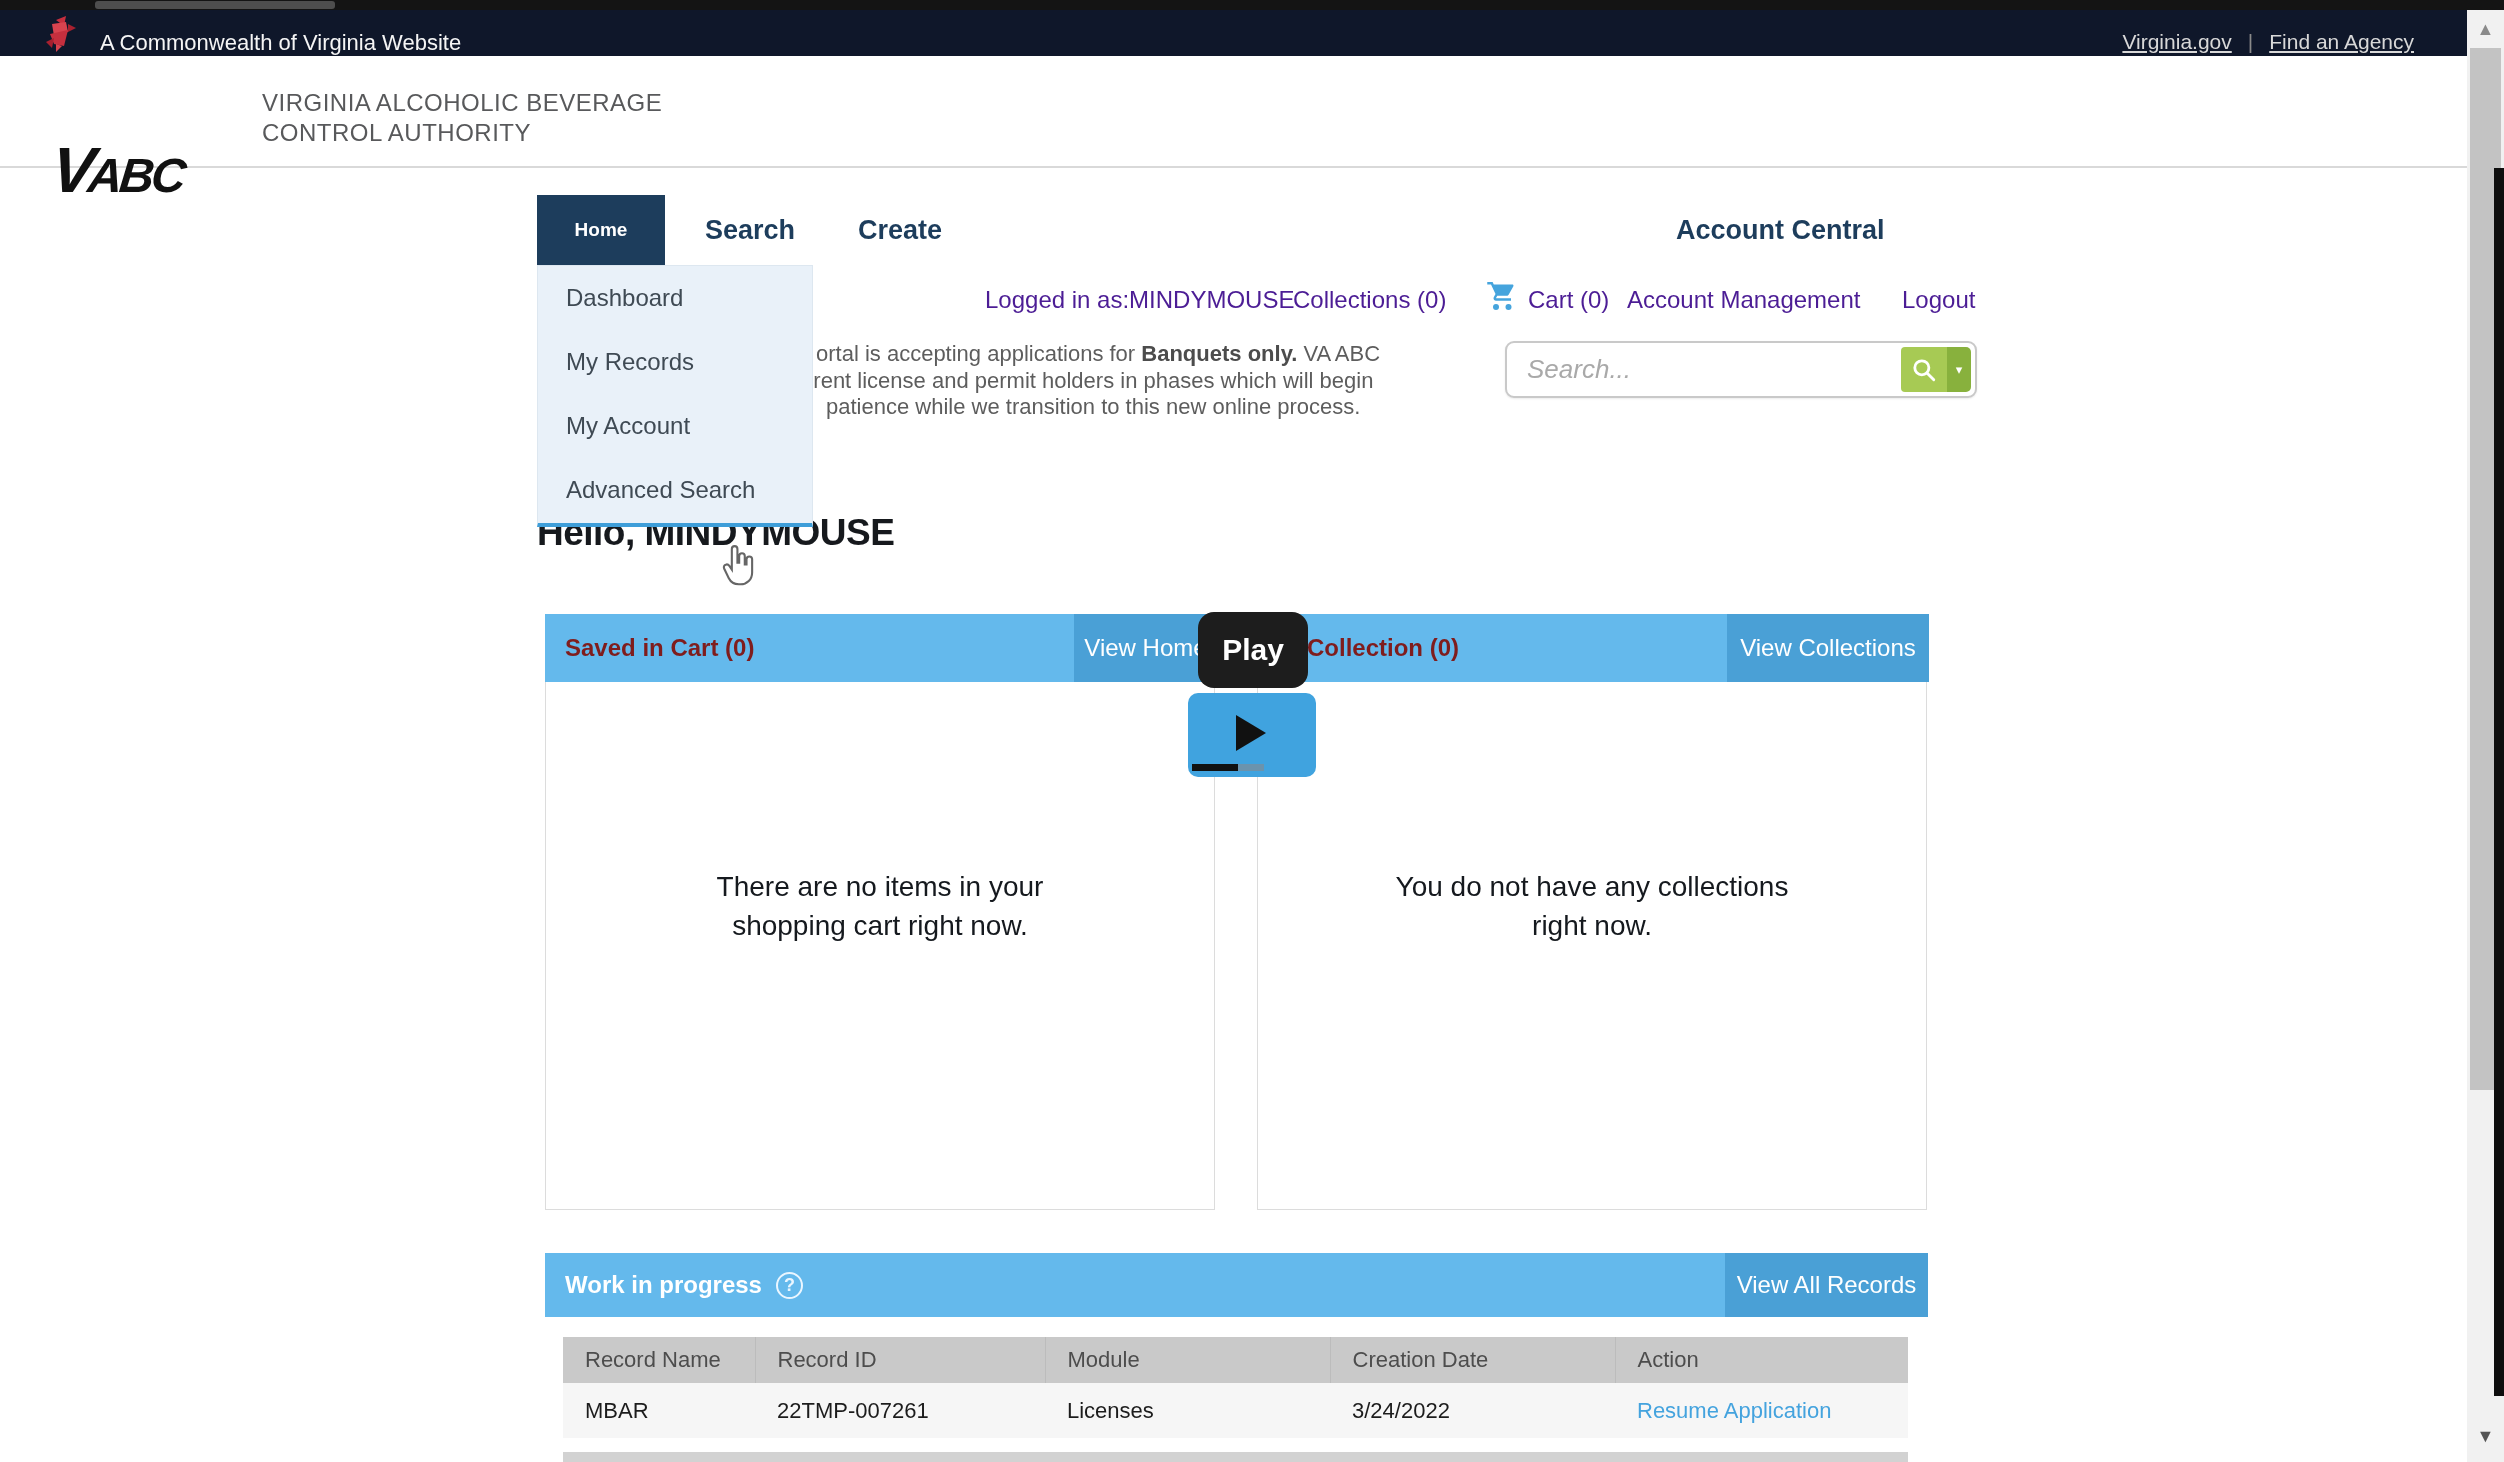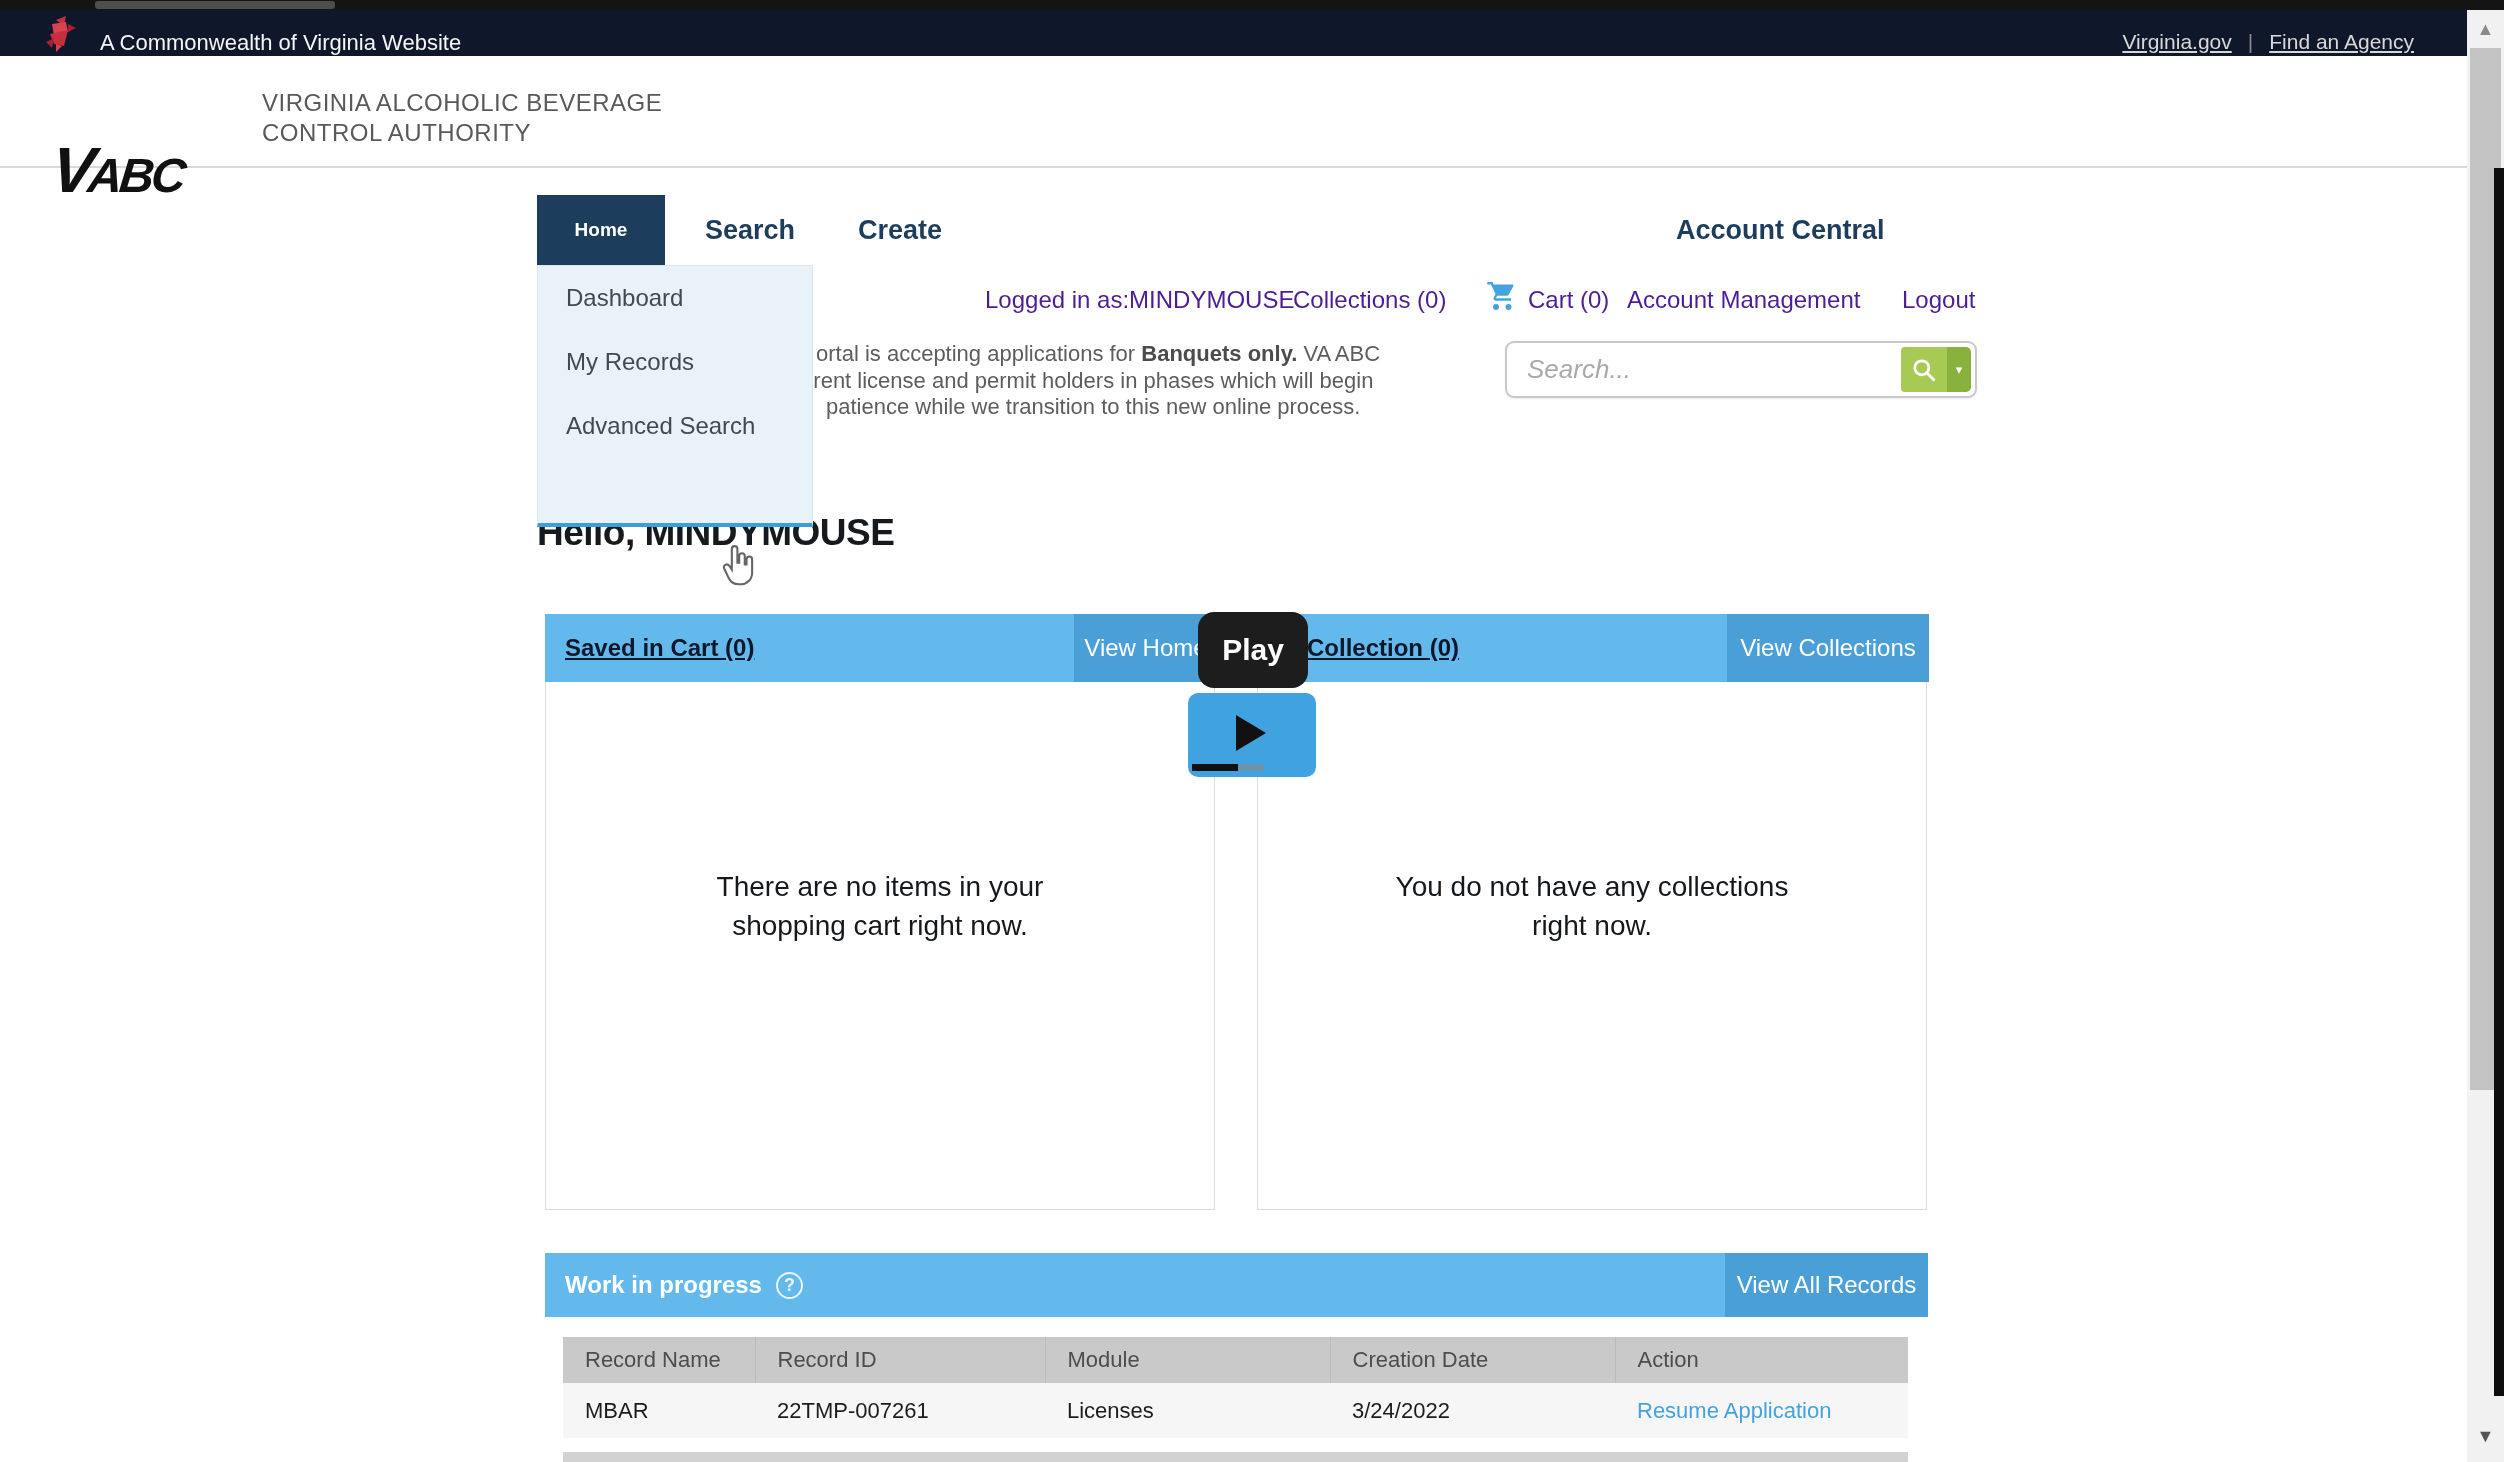--- a/index.html
+++ b/index.html
@@ -58,22 +58,22 @@
     border:none;border-radius:0 5px 5px 0;cursor:pointer;color:#fff;font-size:13px;}
 
   
   .greeting{left:537px;top:512px;font-size:37px;font-weight:800;color:#16191d;letter-spacing:-.5px;z-index:4;}
 
   
   .cursor{left:718px;top:540px;width:42px;height:56px;z-index:60;}
 
   
   .panel{background:#fff;border:1px solid #dcdcdc;z-index:3;}
-  .panel-header{position:absolute;left:-1px;top:-1px;height:68px;background:#64b9ec;color:#0f172a;
-    font-size:24px;font-weight:bold;display:flex;align-items:center;padding-left:20px;text-decoration:underline;}
+  .panel-header{position:absolute;left:-1px;top:-1px;height:68px;background:#64b9ec;color:#7f1d1d;
+    font-size:24px;font-weight:bold;display:flex;align-items:center;padding-left:20px;}
   .panel-btn{position:absolute;top:-1px;height:68px;background:#4aa0d6;color:#fff;font-size:24px;
     border:none;cursor:pointer;display:flex;align-items:center;justify-content:center;}
   .panel-left{left:545px;top:614px;width:670px;height:596px;}
   .panel-right{left:1257px;top:614px;width:670px;height:596px;}
   .empty-msg{position:absolute;left:0;top:252px;width:100%;text-align:center;
     font-size:28px;line-height:39px;color:#15191e;}
 
   
   .play-tooltip{left:1198px;top:612px;width:110px;height:76px;background:#1d1d1d;border-radius:16px;
     color:#fff;font-size:30px;font-weight:bold;display:flex;align-items:center;justify-content:center;z-index:40;cursor:pointer;}
@@ -140,20 +140,21 @@
   </div>
 
   <div class="abs nav-tab-home">Home</div>
   <div class="abs nav-link nav-search">Search</div>
   <div class="abs nav-link nav-create">Create</div>
   <div class="abs nav-link nav-account-central">Account Central</div>
 
   <div class="abs dropdown">
     <div class="dropdown-item">Dashboard</div>
     <div class="dropdown-item">My Records</div>
+    <div class="dropdown-item">My Account</div>
     <div class="dropdown-item">Advanced Search</div>
   </div>
 
   <div class="abs session">
     <span class="lnk" style="left:985px;">Logged in as:MINDYMOUSE</span>
     <span class="lnk" style="left:1293px;">Collections (0)</span>
     <svg class="cart-icon" viewBox="0 0 24 24">
       <path fill="#45a4dd" d="M1 2h3l3.6 7.6-1.3 2.4c-.2.3-.3.7-.3 1 0 1.1.9 2 2 2h12v-2H8.4c-.1 0-.3-.1-.3-.3l0-.1.9-1.6h7.5c.8 0 1.4-.4 1.7-1l3.6-6.5c.1-.2.2-.4.2-.5 0-.6-.4-1-1-1H6.2L5.3 0H1v2z"></path>
       <circle cx="8" cy="20" r="2.4" fill="#45a4dd"></circle>
         <circle cx="18" cy="20" r="2.4" fill="#45a4dd"></circle>

